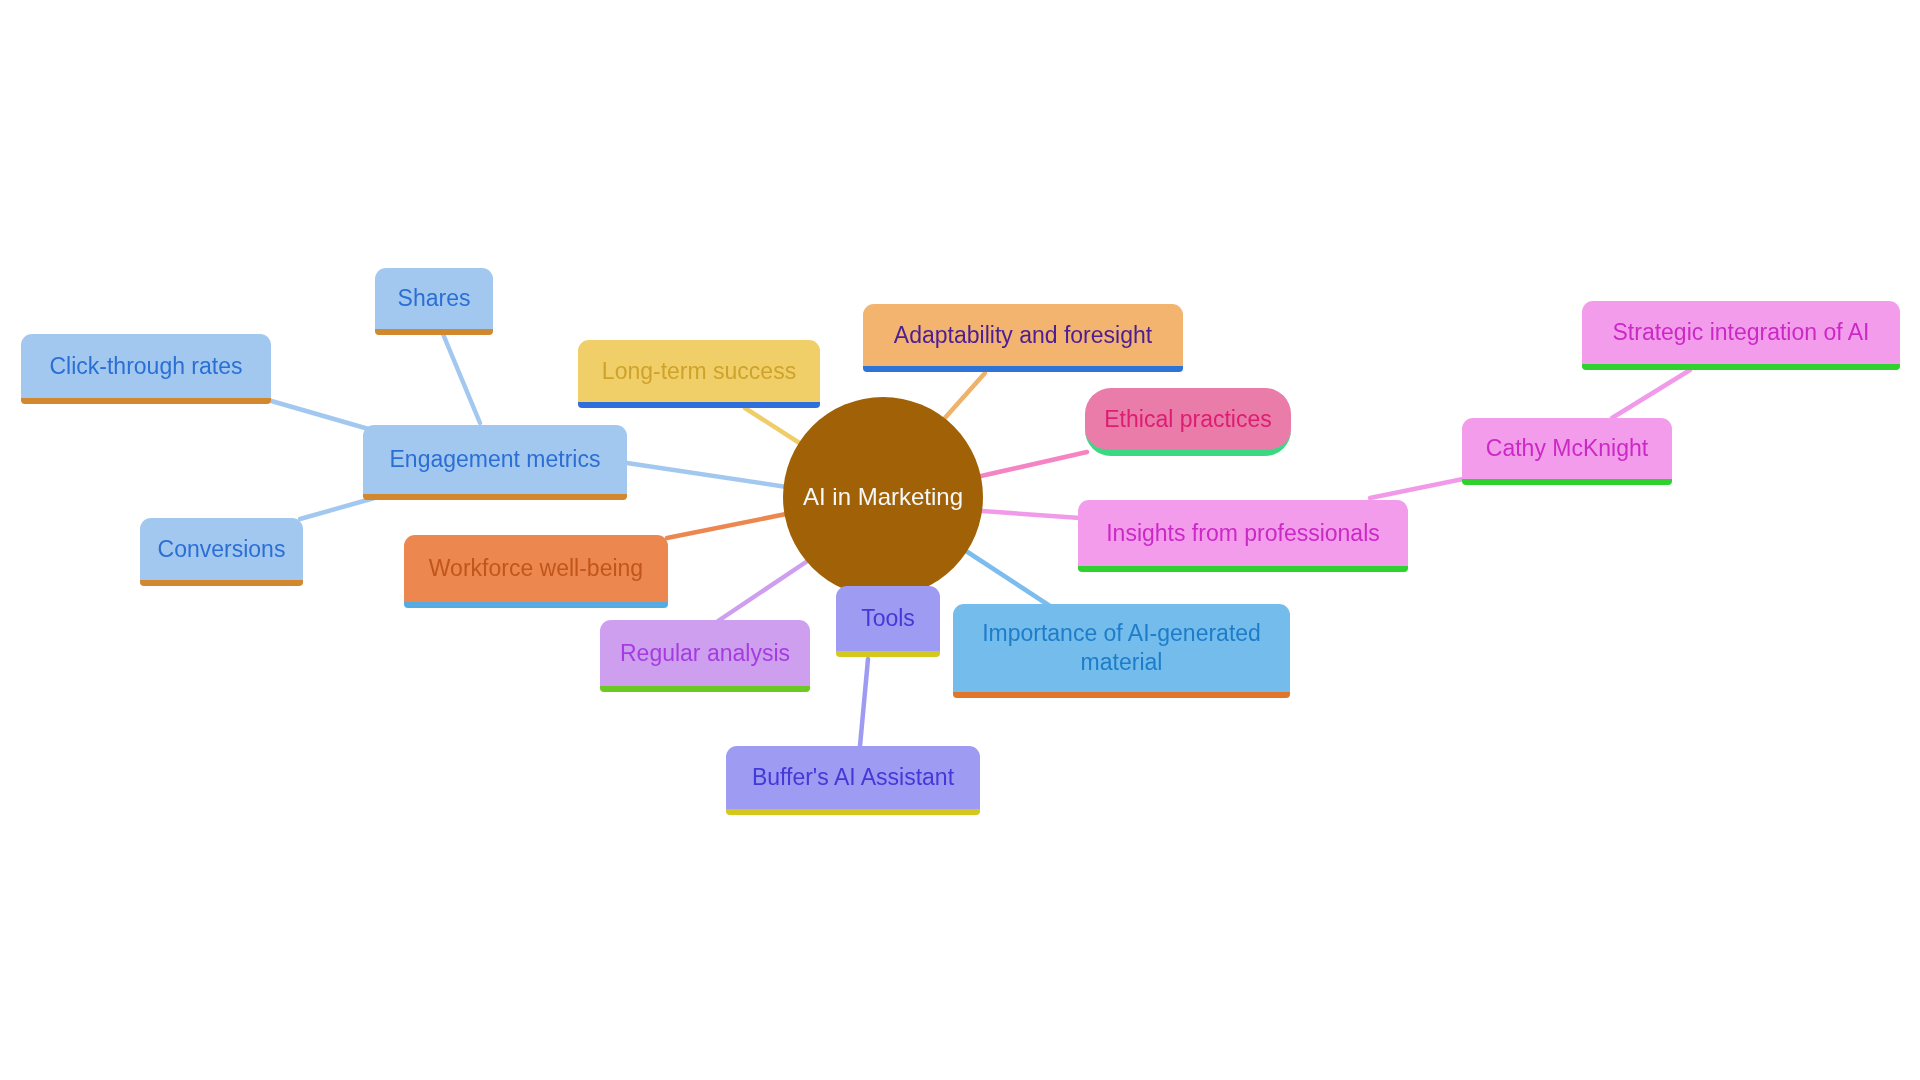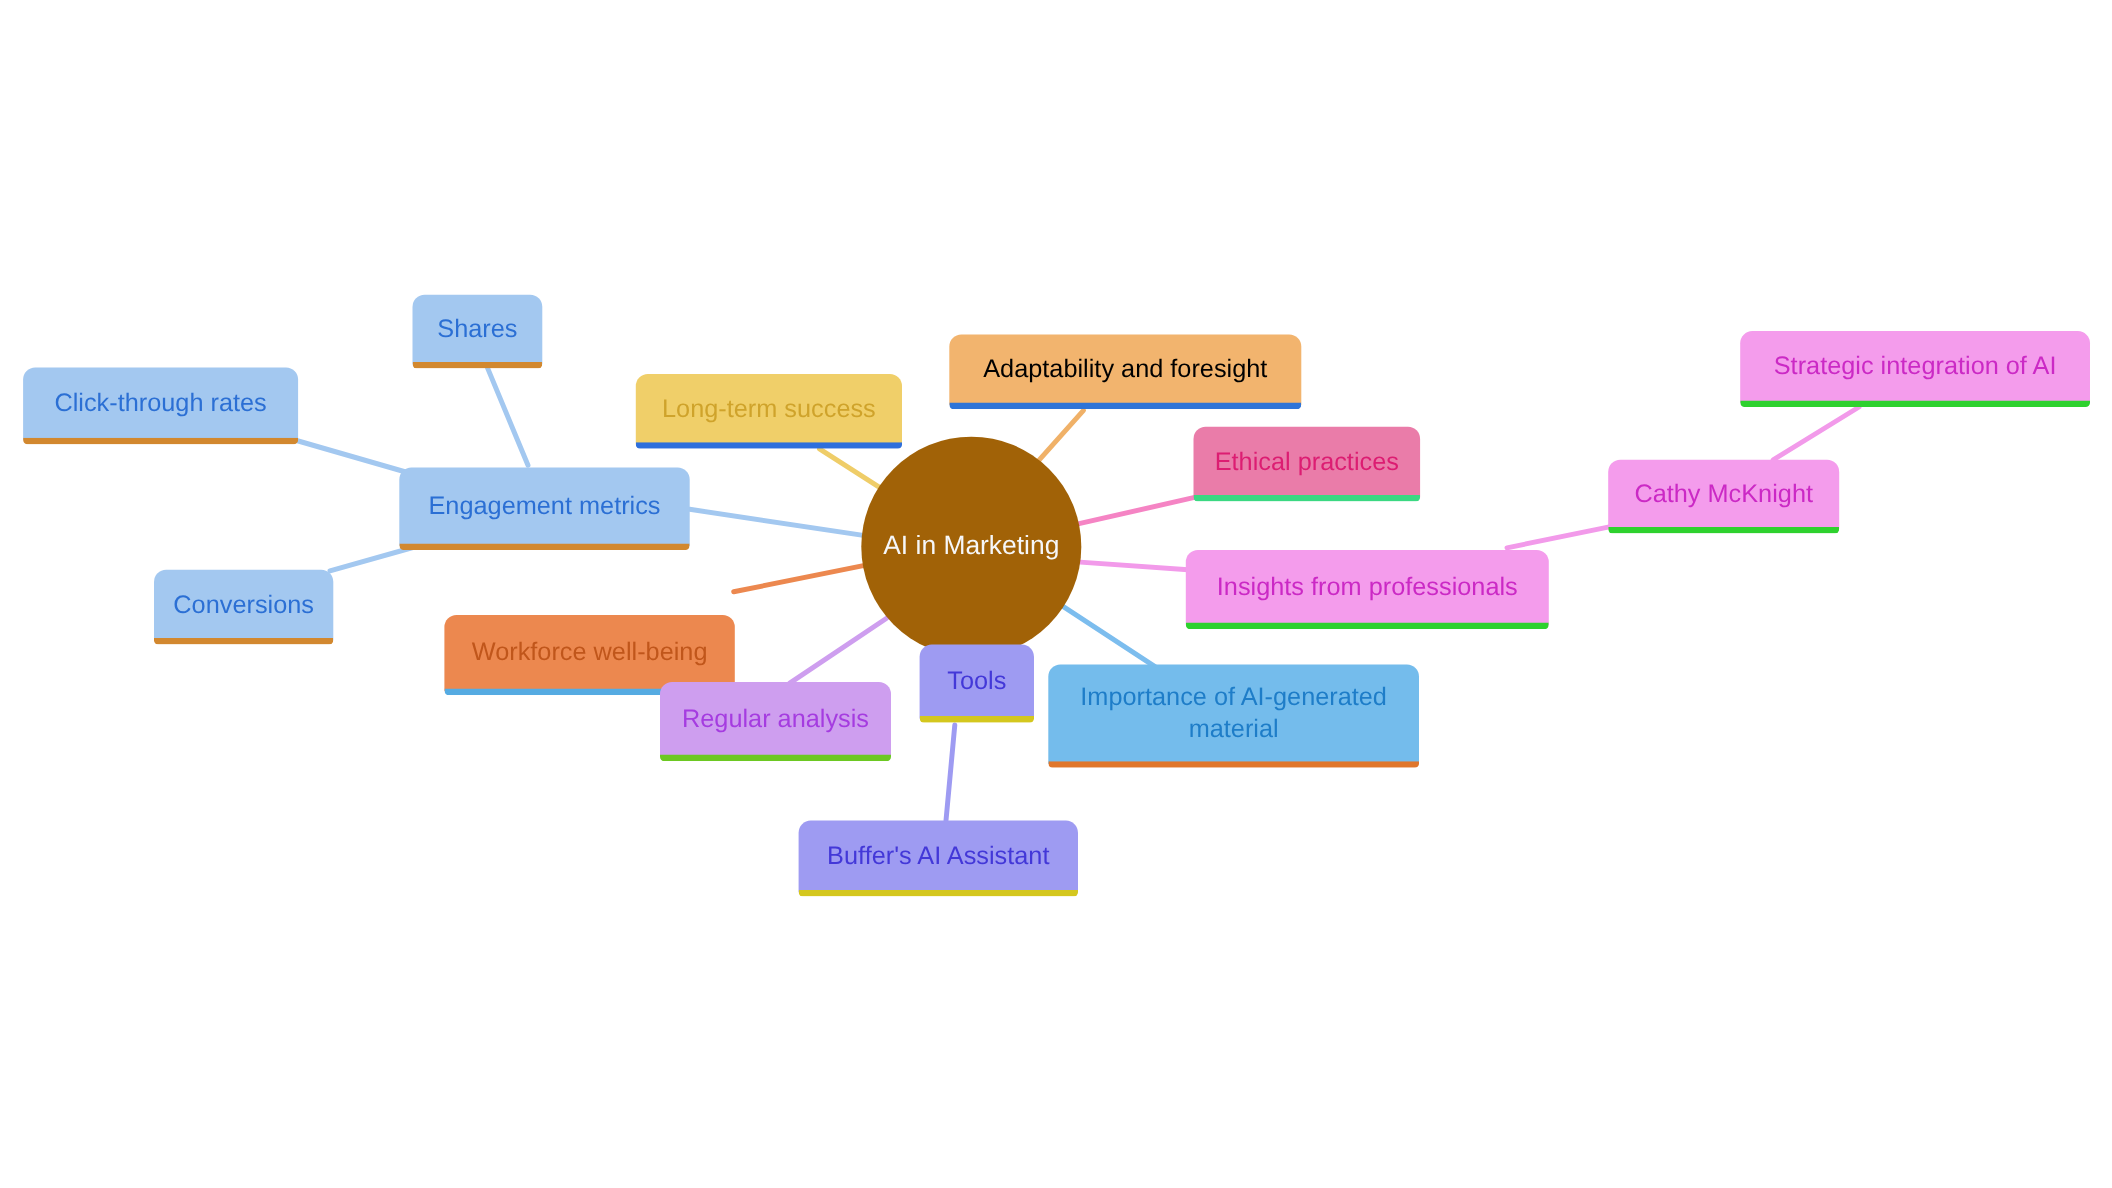--- a/index.html
+++ b/index.html
@@ -13,25 +13,25 @@
     border-radius:11px 11px 4px 4px;font-weight:500;font-size:23px;text-align:center;
     box-sizing:border-box;line-height:1.25;padding:0 2px;
   }
   .central{
     position:absolute;left:783px;top:397px;width:200px;height:200px;border-radius:50%;
     background:#a16207;color:#f6f7f9;display:flex;align-items:center;justify-content:center;
     font-size:24px;font-weight:500;
   }
   .blue{background:#a3c8f0;color:#2b6fd4;border-bottom:6px solid #d2882f;}
   .gold{background:#f0cf69;color:#cfa32b;border-bottom:6px solid #2e6fdc;}
-  .tangerine-light{background:#f2b46e;color:#000000;border-bottom:6px solid #2e74d8;}
-  .rose{background:#ea7ca9;color:#dc1d72;border-bottom:6px solid #3bd882;}
+  .tangerine-light{background:#f2b46e;color:#4c1d95;border-bottom:6px solid #2e74d8;}
+  .rose{background:#ea7ca9;color:#dc1d72;border-bottom:6px solid #3bd882;border-radius:26px;}
   .pink{background:#f49cec;color:#cb29c5;border-bottom:6px solid #2ed12e;text-align:center;}
   .sky{background:#74bcec;color:#1e7dc8;border-bottom:6px solid #e0762b;}
-  .tangerine{background:#ec884f;color:#c0561b;border-bottom:6px solid #55abe2;margin-top:24px;}
+  .tangerine{background:#ec884f;color:#c0561b;border-bottom:6px solid #55abe2;}
   .lavender{background:#ce9eef;color:#a53ce0;border-bottom:6px solid #6cc822;}
   .periwinkle{background:#9e9bf2;color:#4338d8;border-bottom:6px solid #d4c71e;}
 </style>
 </head>
 <body>
 
 <div class="canvas">
 
   <svg class="edges" width="1920" height="1080" viewBox="0 0 1920 1080">
     <line x1="443" y1="334" x2="480" y2="423" stroke="#a3c8f0" stroke-width="4.5" stroke-linecap="round"></line>

